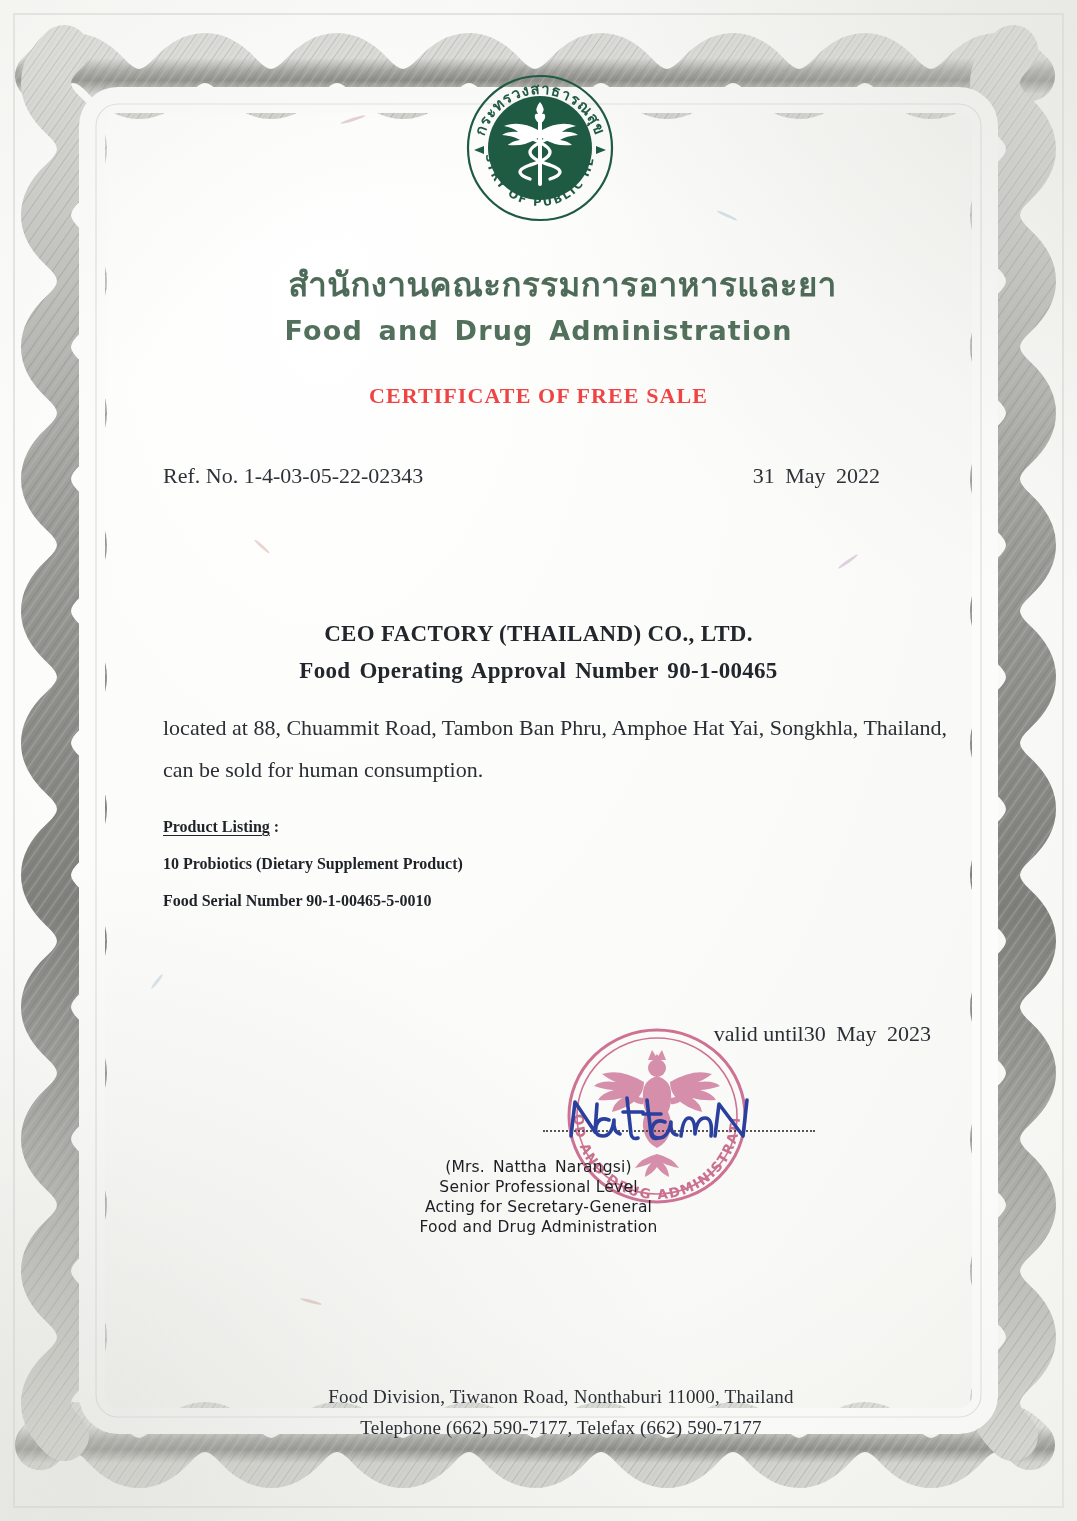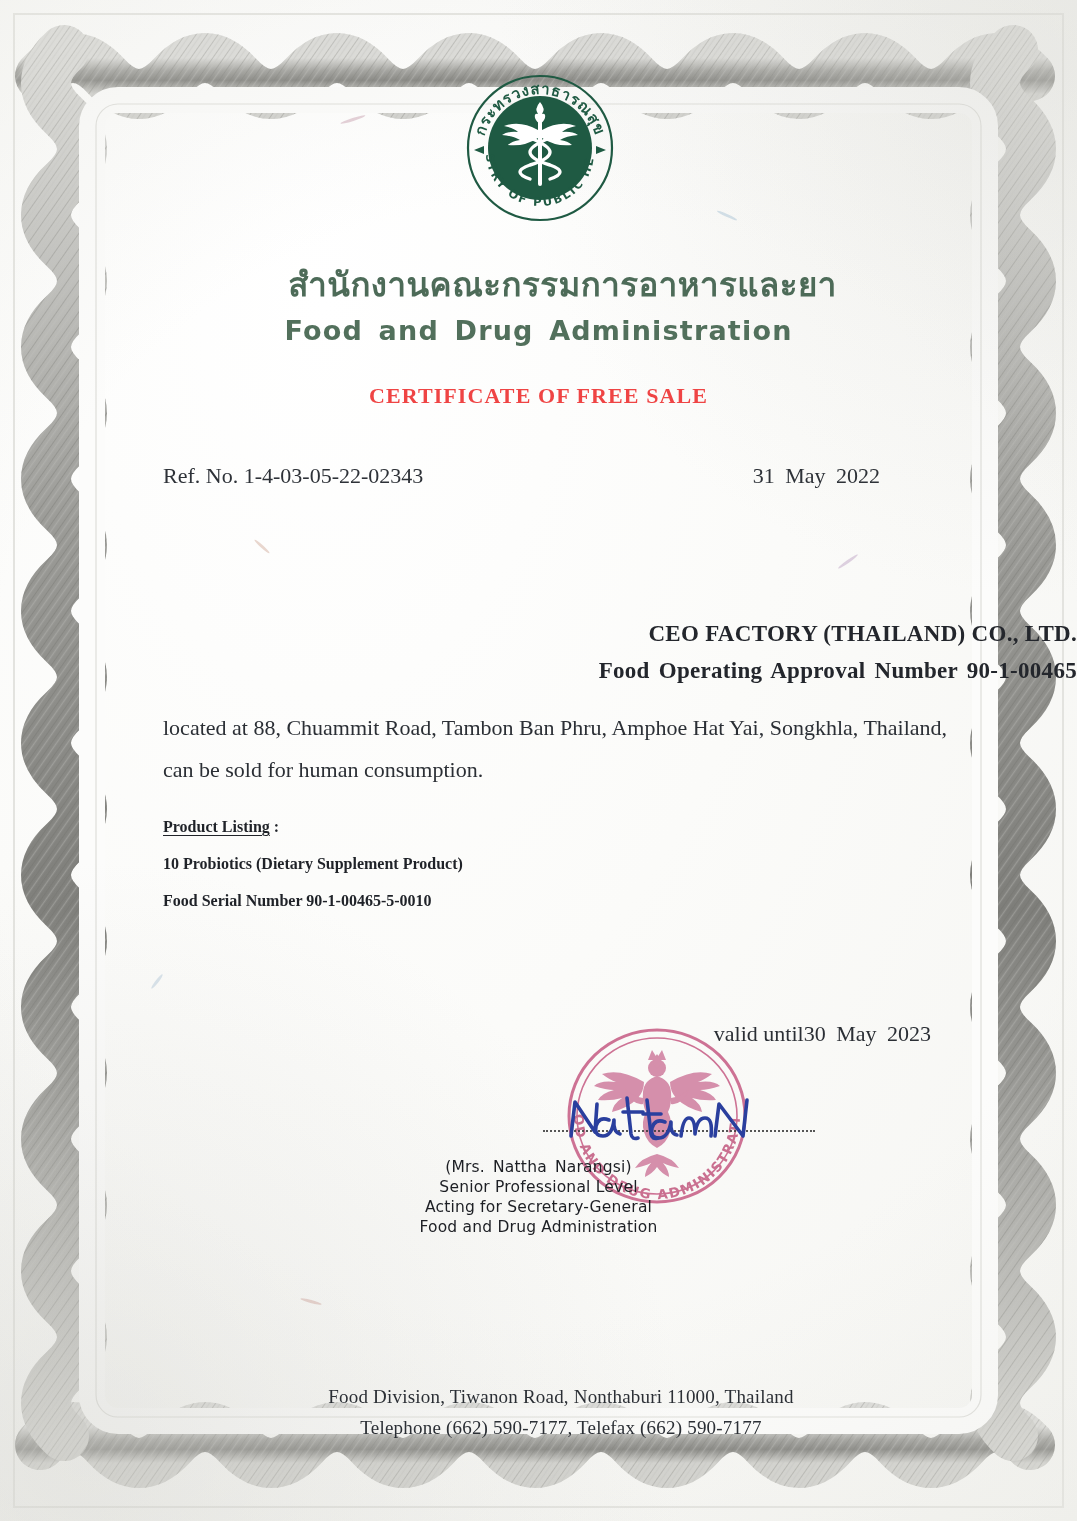--- a/index.html
+++ b/index.html
@@ -131,21 +131,21 @@
     color: #2b2f35;
     text-align: justify;
     text-justify: inter-word;
   }
   .body-block .indent { display: inline-block; width: 64px; }
 
   .company-block {
     position: absolute;
     left: 0; right: 0;
     top: 615px;
-    text-align: right;
+    text-align: center;
     font-weight: bold;
     font-size: 23px;
     line-height: 37px;
     color: #23262c;
     letter-spacing: .3px;
   }
   .company-block .approval { word-spacing: 3px; }
 
   .address-block {
     position: absolute;

